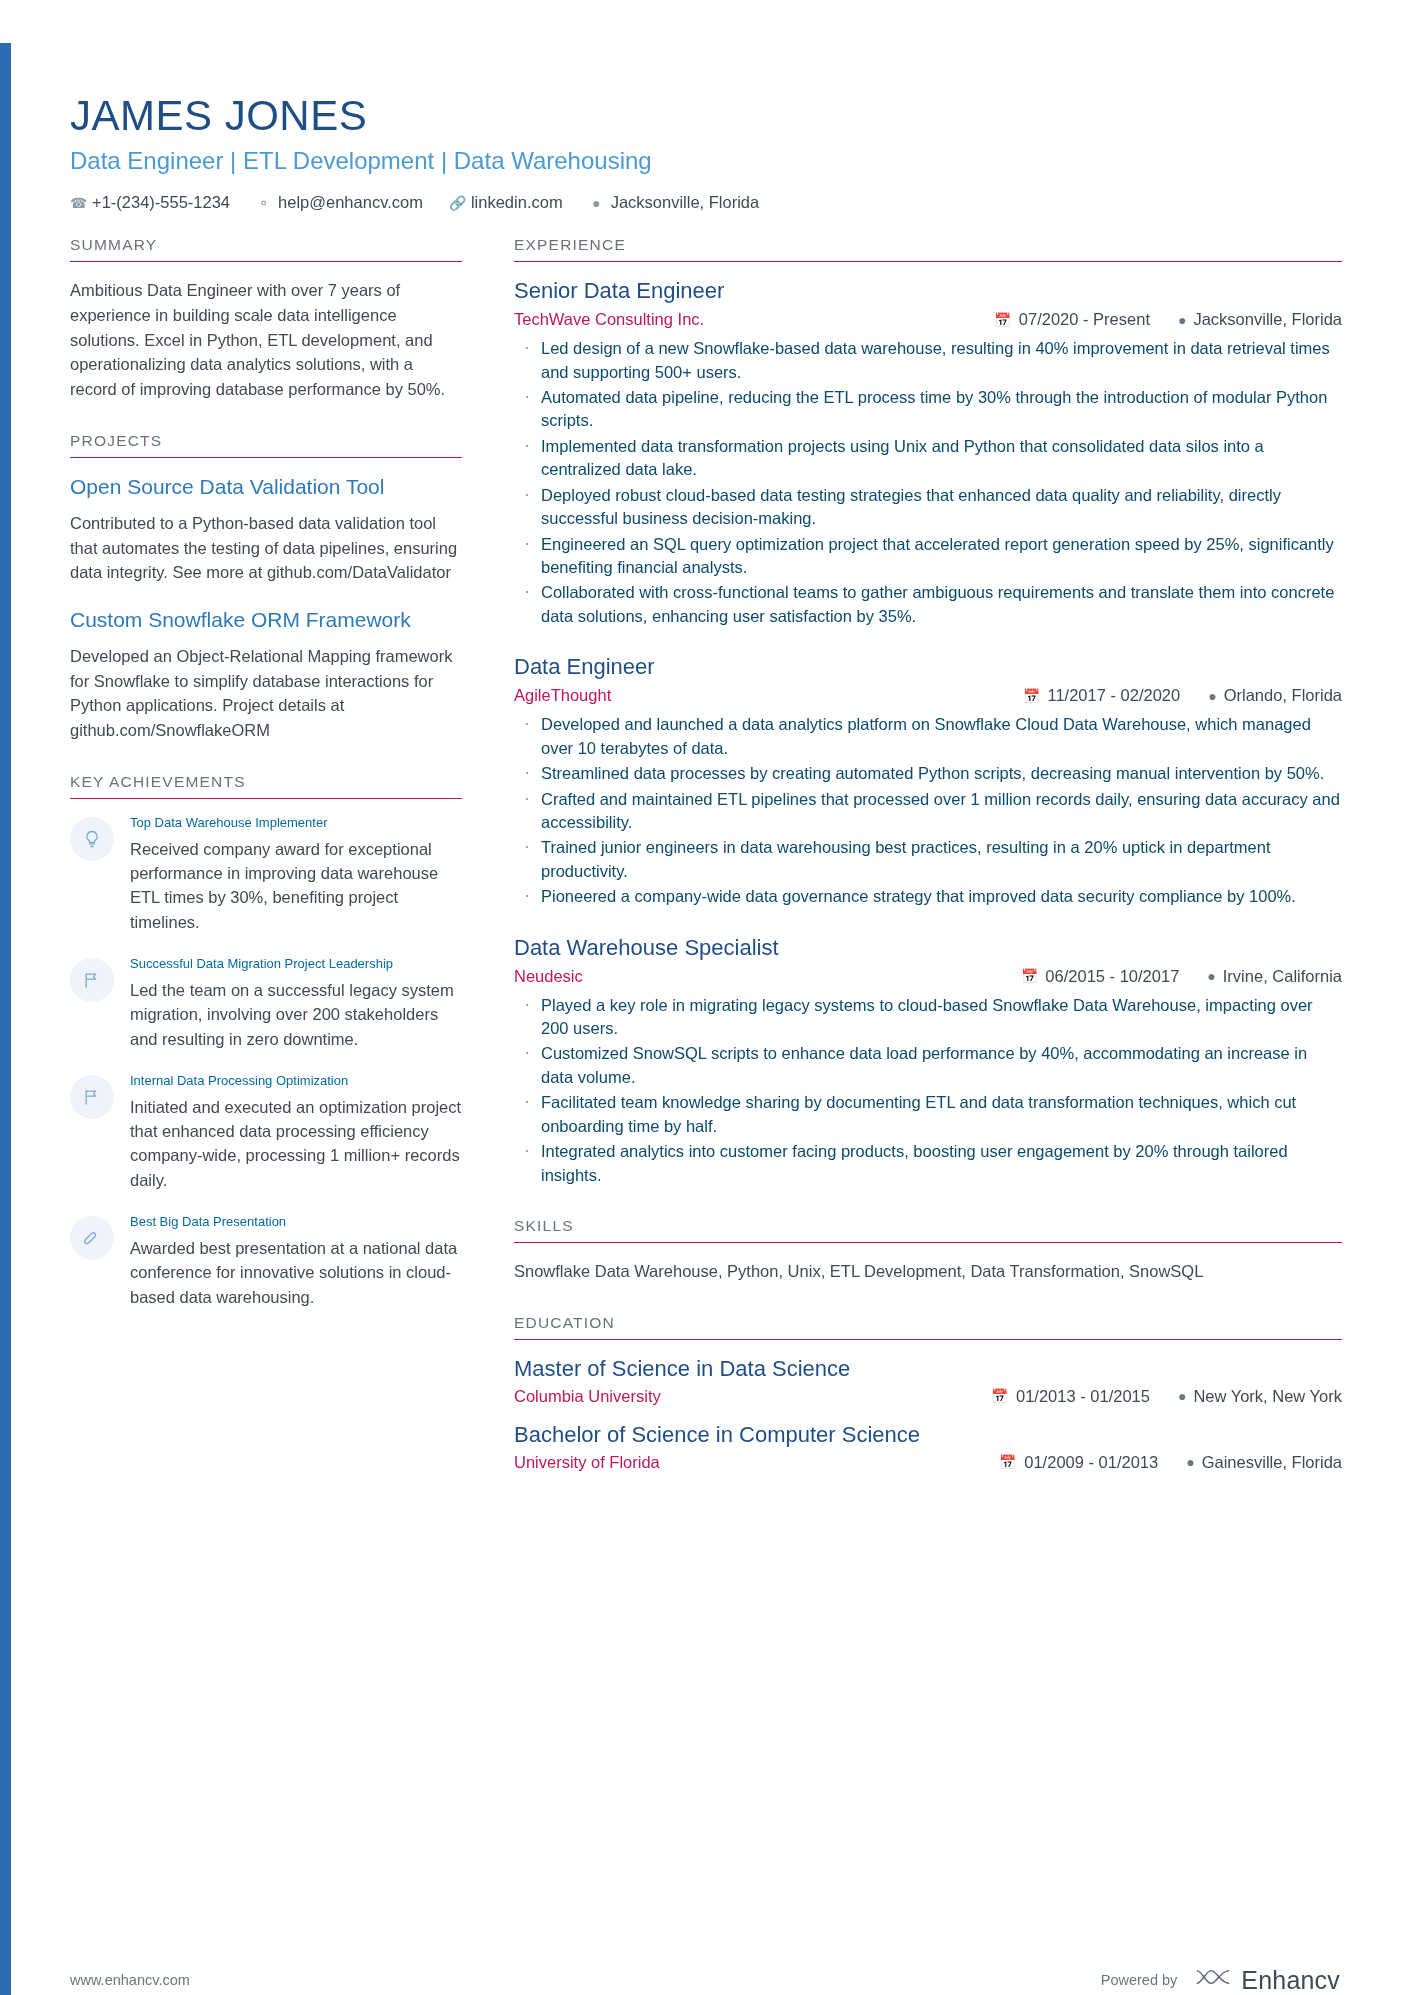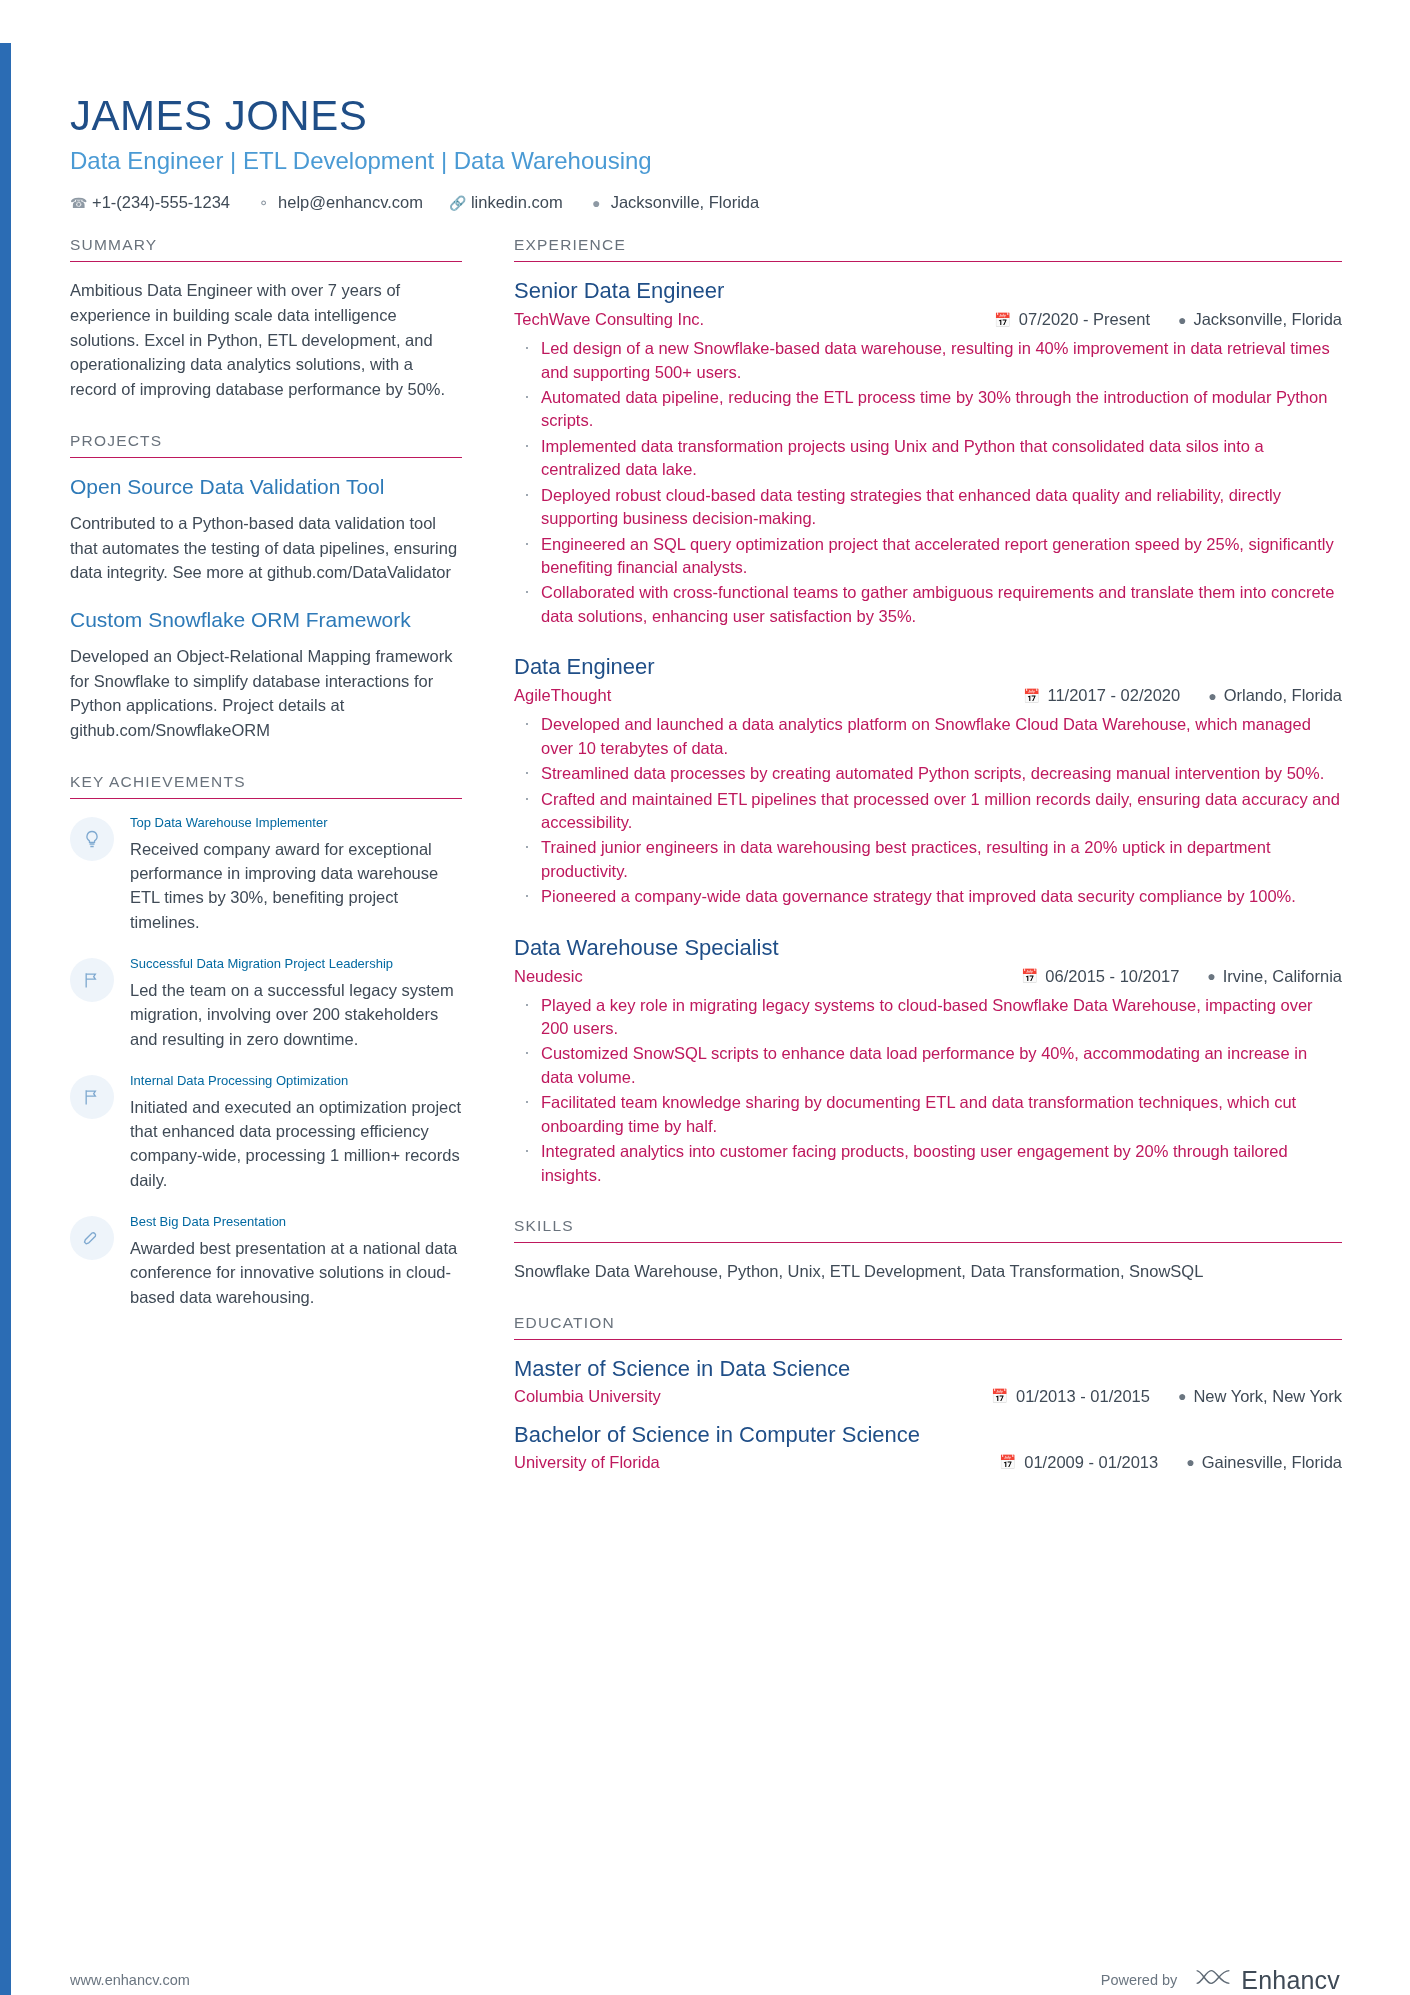--- a/index.html
+++ b/index.html
@@ -188,21 +188,21 @@
   ul.bullets {
     list-style: none;
     margin: 0;
     padding: 0;
   }
   ul.bullets li {
     position: relative;
     padding-left: 27px;
     font-size: 16.5px;
     line-height: 1.42;
-    color: #be185d;
+    color: #0c4a6e;
     margin-bottom: 2px;
   }
   ul.bullets li:before {
     content: "·";
     position: absolute;
     left: 10px;
     top: -2px;
     color: #8e99a4;
     font-size: 18px;
   }
@@ -366,21 +366,21 @@
               </div>
               <div class="job-loc">
                 <span class="ic">●</span>
                 <span>Jacksonville, Florida</span>
               </div>
             </div>
             <ul class="bullets">
               <li>Led design of a new Snowflake-based data warehouse, resulting in 40% improvement in data retrieval times and supporting 500+ users.</li>
               <li>Automated data pipeline, reducing the ETL process time by 30% through the introduction of modular Python scripts.</li>
               <li>Implemented data transformation projects using Unix and Python that consolidated data silos into a centralized data lake.</li>
-              <li>Deployed robust cloud-based data testing strategies that enhanced data quality and reliability, directly supporting business decision-making.</li>
+              <li>Deployed robust cloud-based data testing strategies that enhanced data quality and reliability, directly successful business decision-making.</li>
               <li>Engineered an SQL query optimization project that accelerated report generation speed by 25%, significantly benefiting financial analysts.</li>
               <li>Collaborated with cross-functional teams to gather ambiguous requirements and translate them into concrete data solutions, enhancing user satisfaction by 35%.</li>
             </ul>
           </div>
 
           <div class="job">
             <div class="job-title">Data Engineer</div>
             <div class="job-meta">
               <div class="job-company">AgileThought</div>
               <div class="job-date">

